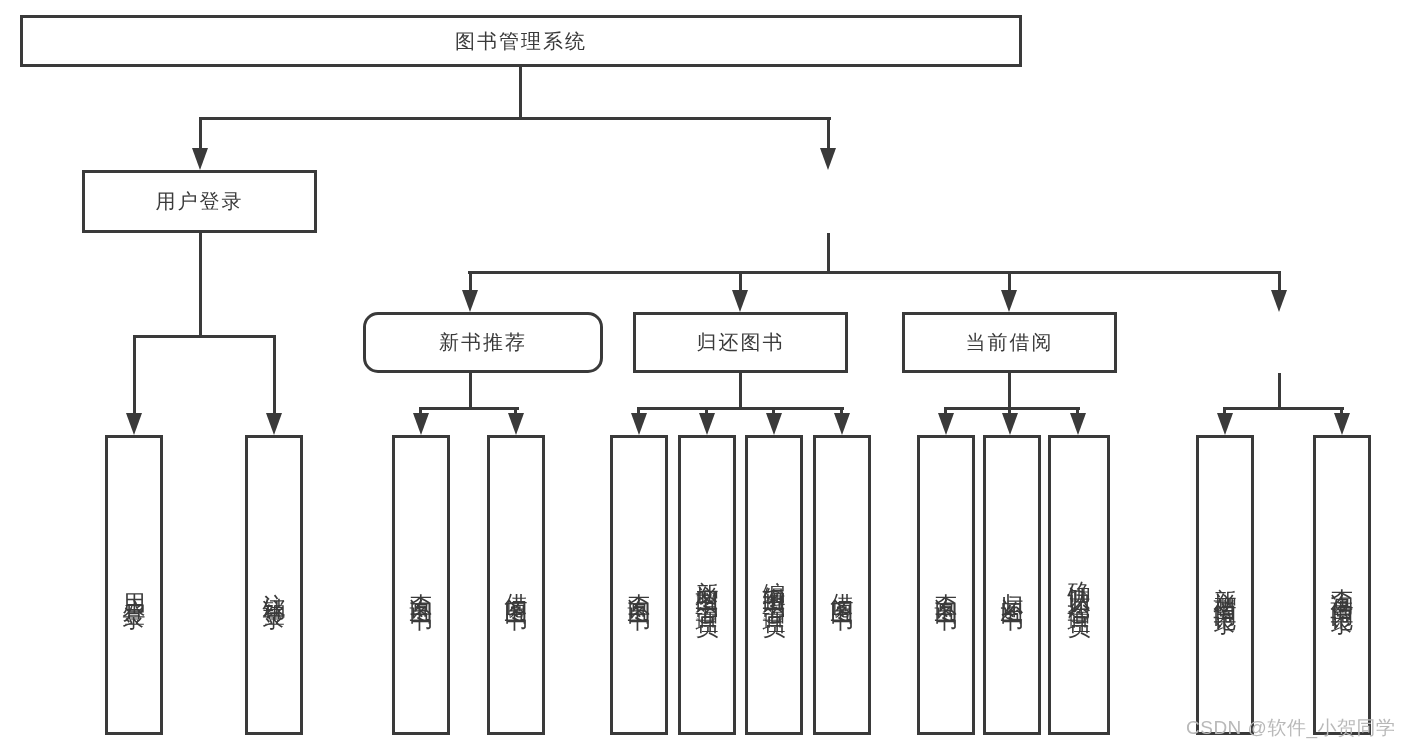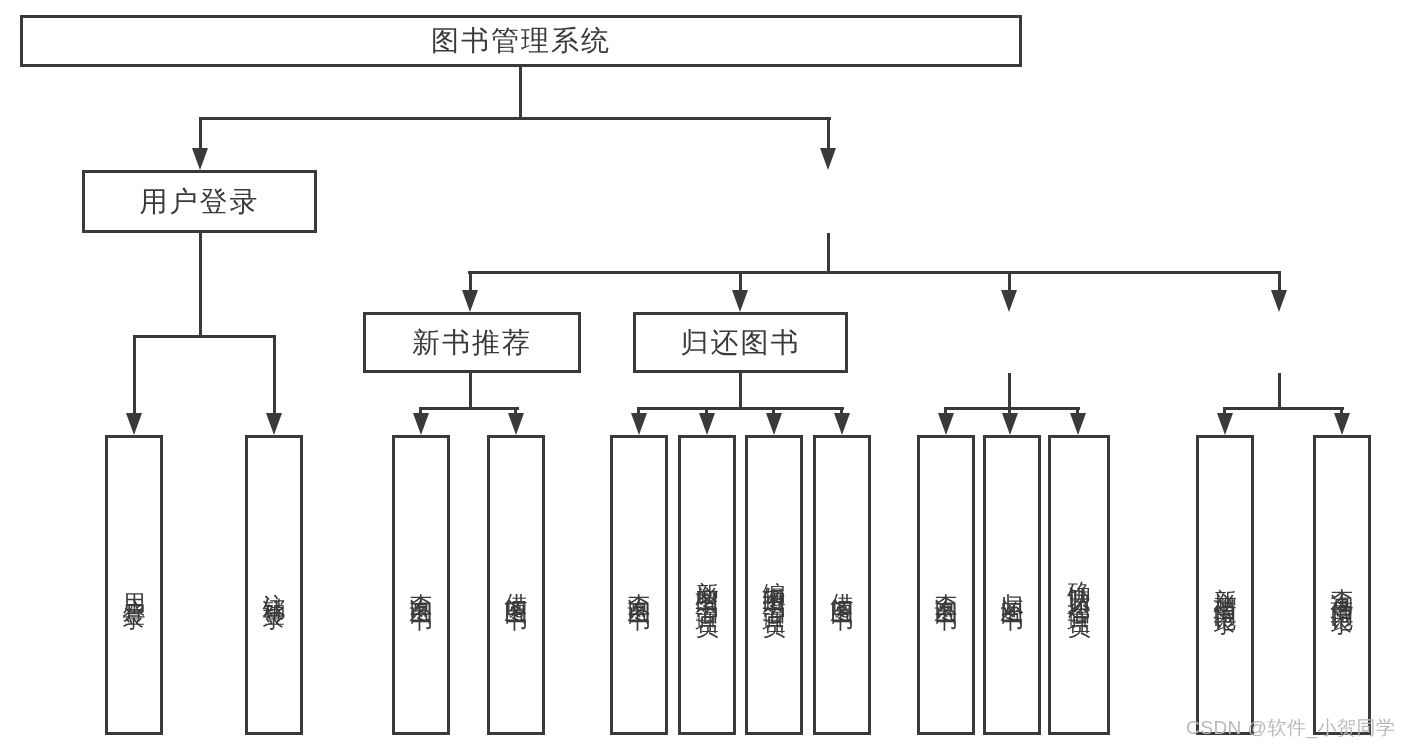--- a/index.html
+++ b/index.html
@@ -14,21 +14,21 @@
     width:1405px;height:747px;
     background:var(--background);
     overflow:hidden;
     font-family:"Liberation Sans","DejaVu Sans",sans-serif;
   }
   
   .bx{
     position:absolute;box-sizing:border-box;
     border:3px solid var(--line);background:#fff;
     display:flex;align-items:center;justify-content:center;
-    color:var(--text);font-size:28px;letter-spacing:2px;
+    color:var(--text);font-size:20px;letter-spacing:2px;
     white-space:nowrap;
   }
   
   .vx{
     position:absolute;box-sizing:border-box;top:435px;height:300px;width:58px;
     border:3px solid var(--line);background:#fff;
     display:flex;align-items:center;justify-content:center;
     color:var(--text);
   }
   .vx span{
@@ -52,24 +52,25 @@
 </head>
 <body>
 
 <div class="canvas">
 
   <div class="bx" style="left:20px;top:15px;width:1002px;height:52px;">图书管理系统</div>
 
   <div class="bx" style="left:82px;top:170px;width:235px;height:63px;">用户登录</div>
 
 
-  <div class="bx" style="left:363px;top:312px;width:218px;height:61px;">新书推荐</div>
+  <div class="bx" style="left:363px;top:312px;width:240px;height:61px;border-radius:15px;">新书推荐</div>
 
   <div class="bx" style="left:633px;top:312px;width:215px;height:61px;">归还图书</div>
 
+  <div class="bx" style="left:902px;top:312px;width:215px;height:61px;">当前借阅</div>
 
 
   <div class="vx" style="left:105px;">
     <span>用户登录</span>
     </div>
   <div class="vx" style="left:245px;">
     <span>注销登录</span>
     </div>
 
   <div class="vx" style="left:392px;">

